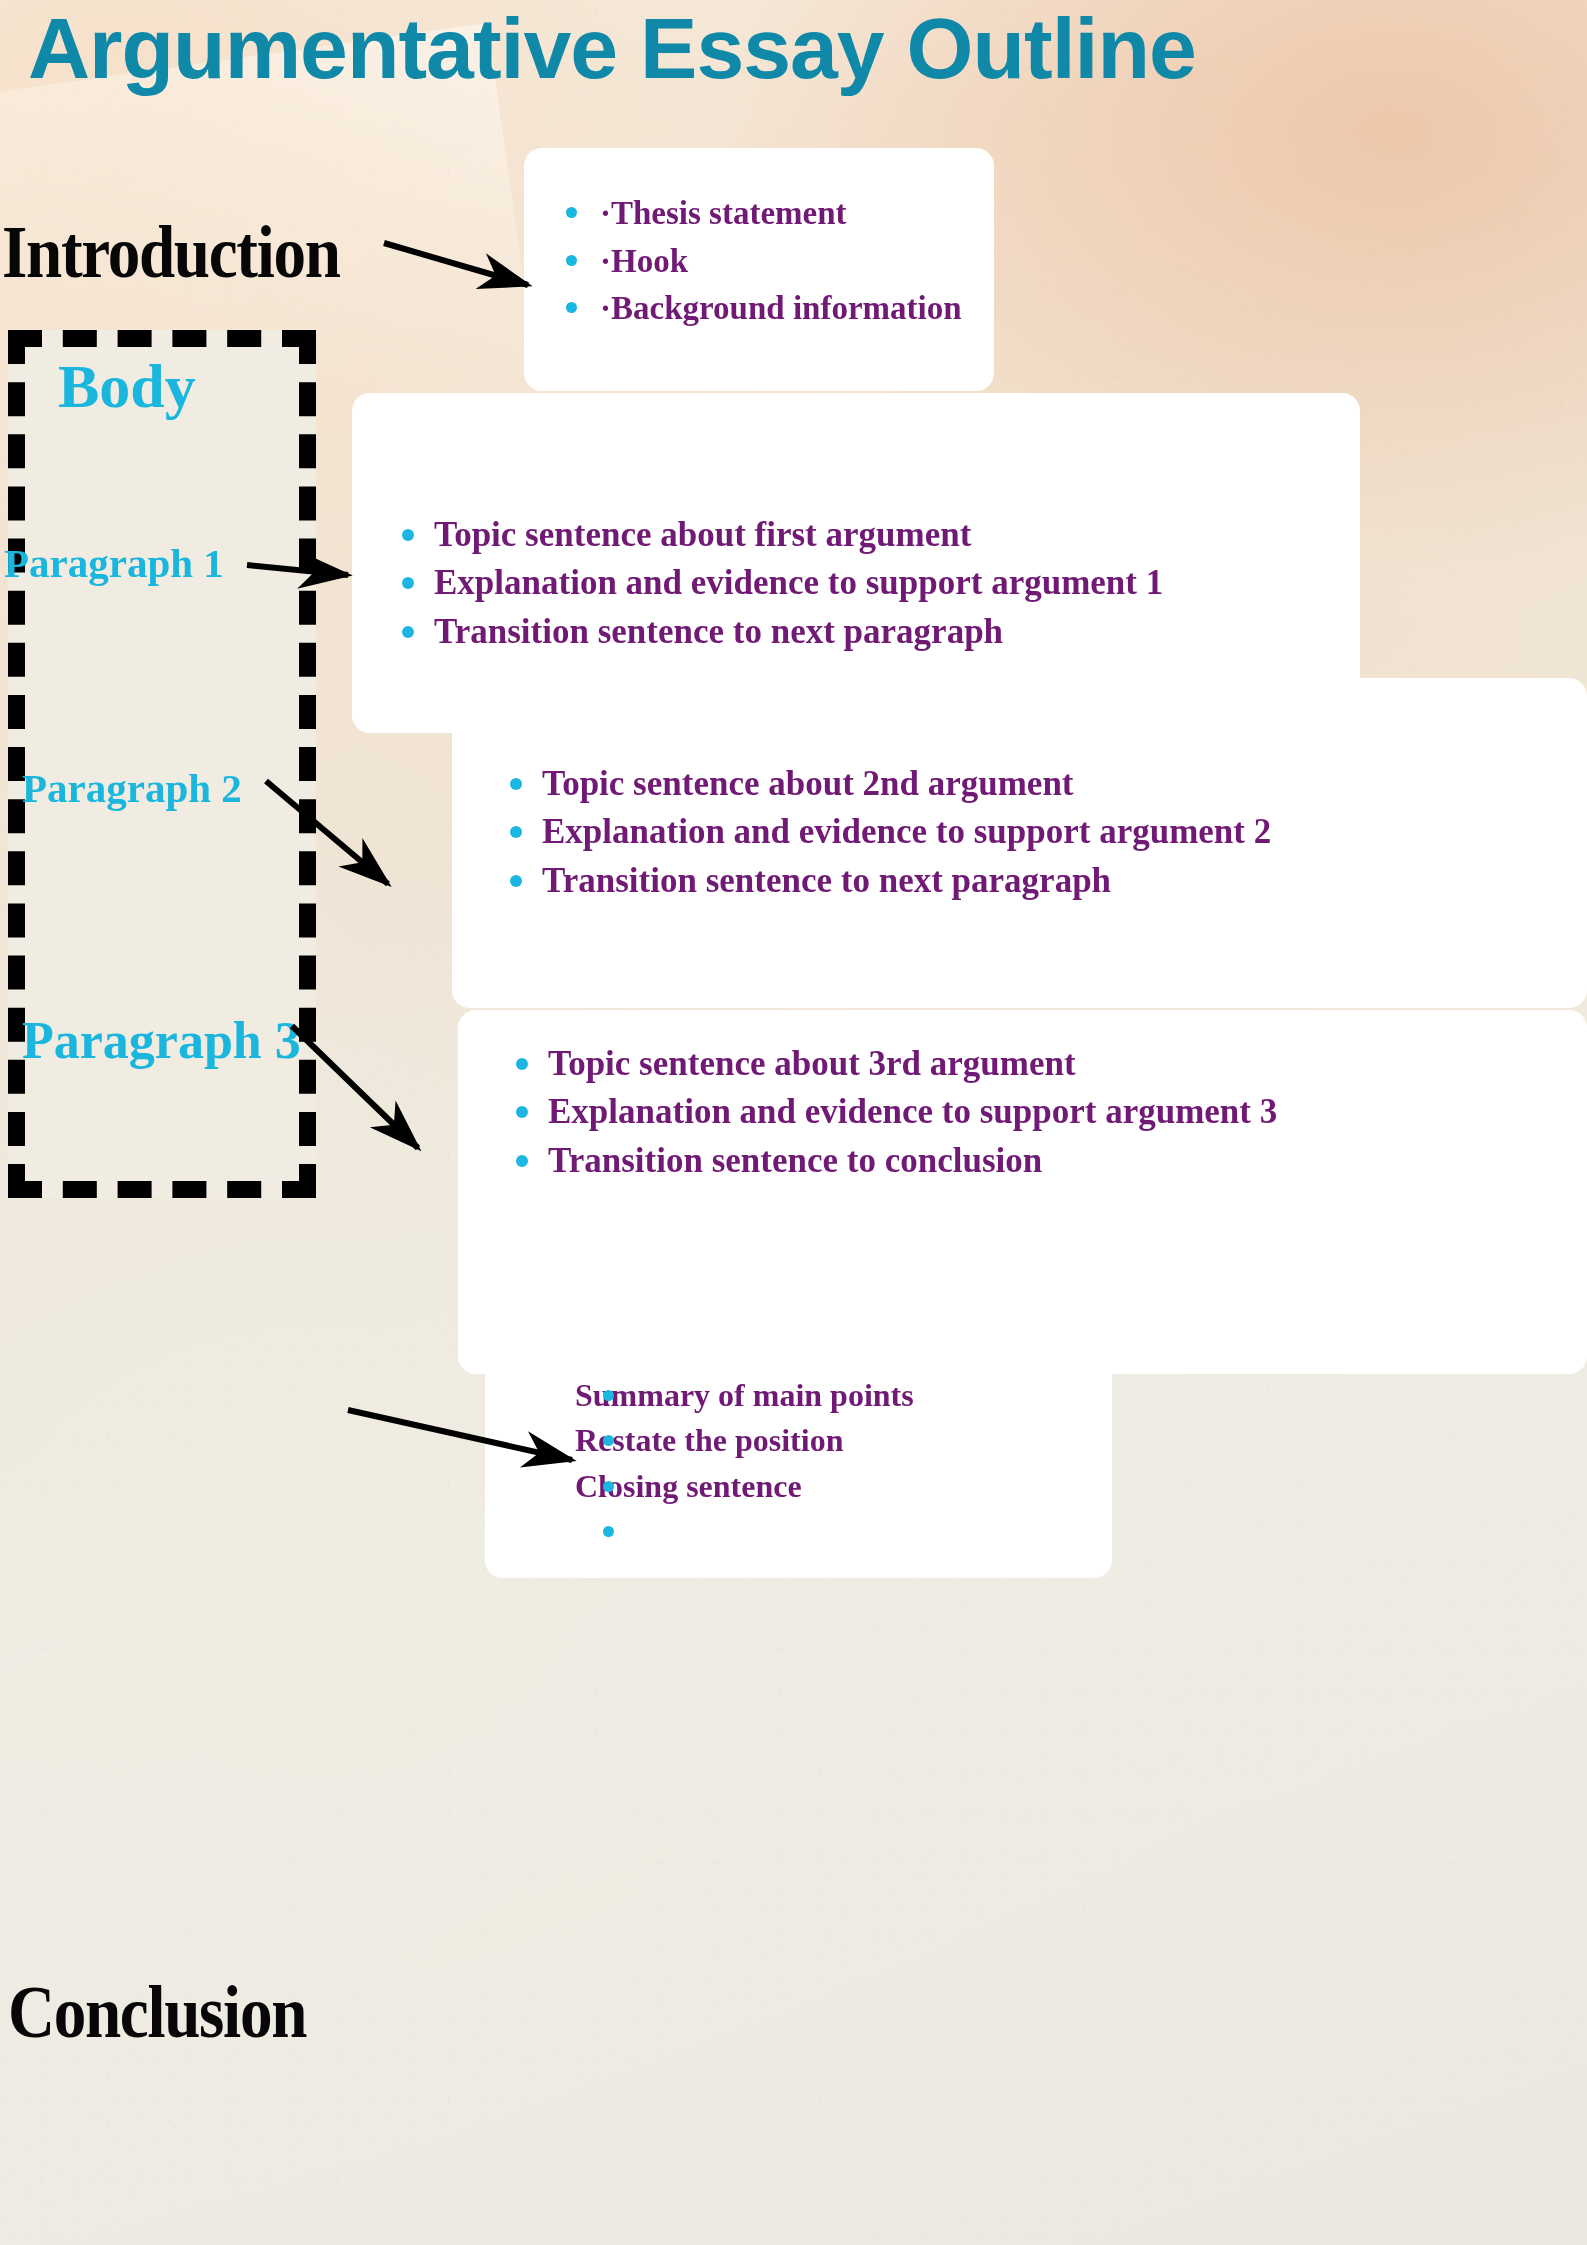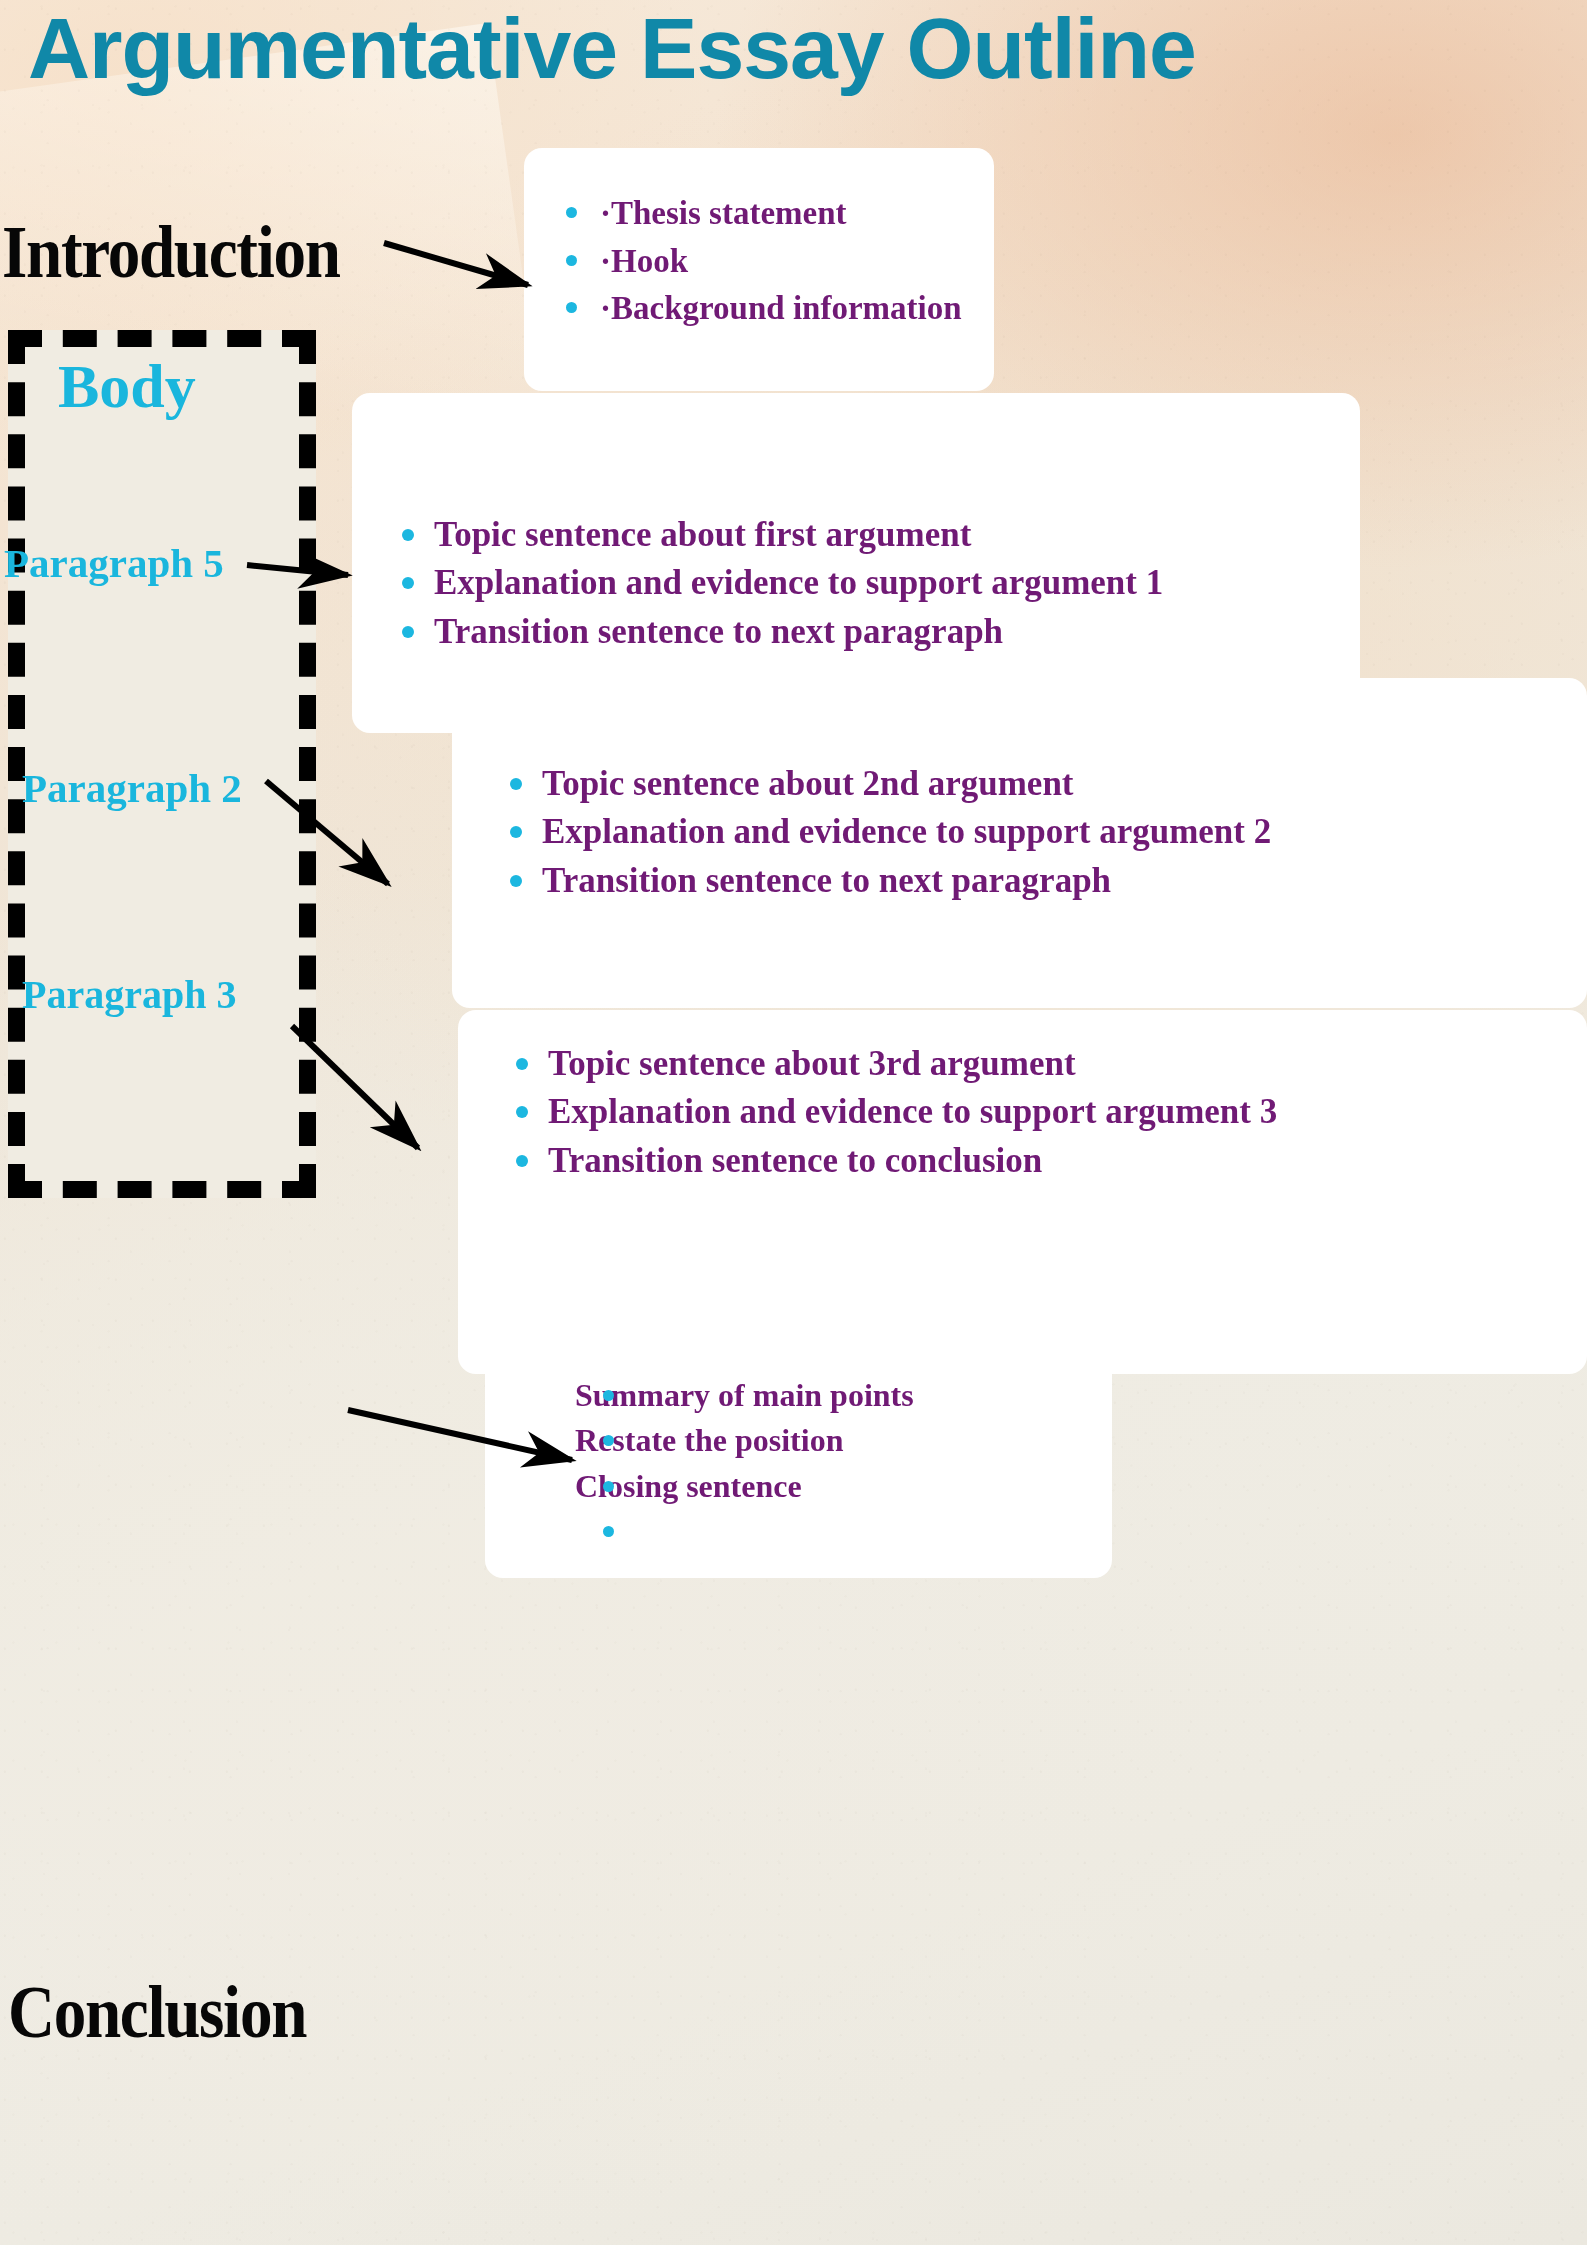--- a/index.html
+++ b/index.html
@@ -99,21 +99,21 @@
     position: absolute;
     color: #1ab6dd;
     font-family: "Liberation Serif", serif;
     font-weight: 700;
     line-height: 1;
     white-space: nowrap;
   }
   #label-body        { left: 58px;  top: 355px;  font-size: 62px; }
   #label-paragraph-1 { left: 4px;   top: 543px;  font-size: 41px; }
   #label-paragraph-2 { left: 22px;  top: 768px;  font-size: 41px; }
-  #label-paragraph-3 { left: 22px;  top: 975px; font-size: 40px; }
+  #label-paragraph-3 { left: 22px;  top: 1015px; font-size: 52px; }
 
   
   .card {
     position: absolute;
     background: #ffffff;
     border-radius: 18px;
     box-sizing: border-box;
   }
   .card ul {
     list-style: none;
@@ -192,21 +192,21 @@
   <div id="grain"></div>
 
   <div id="poster-title">Argumentative Essay Outline</div>
 
   <div class="section-label" id="label-introduction">Introduction</div>
 
   <div id="body-box"></div>
 
   <div class="body-label" id="label-body">Body</div>
 
-  <div class="body-label" id="label-paragraph-1">Paragraph 5</div>
+  <div class="body-label" id="label-paragraph-1">Paragraph 1</div>
 
   <div class="body-label" id="label-paragraph-2">Paragraph 2</div>
 
   <div class="body-label" id="label-paragraph-3">Paragraph 3</div>
 
   <div class="section-label" id="label-conclusion">Conclusion</div>
 
   <div class="card" id="card-intro">
     <ul>
       <li>·Thesis statement</li>

